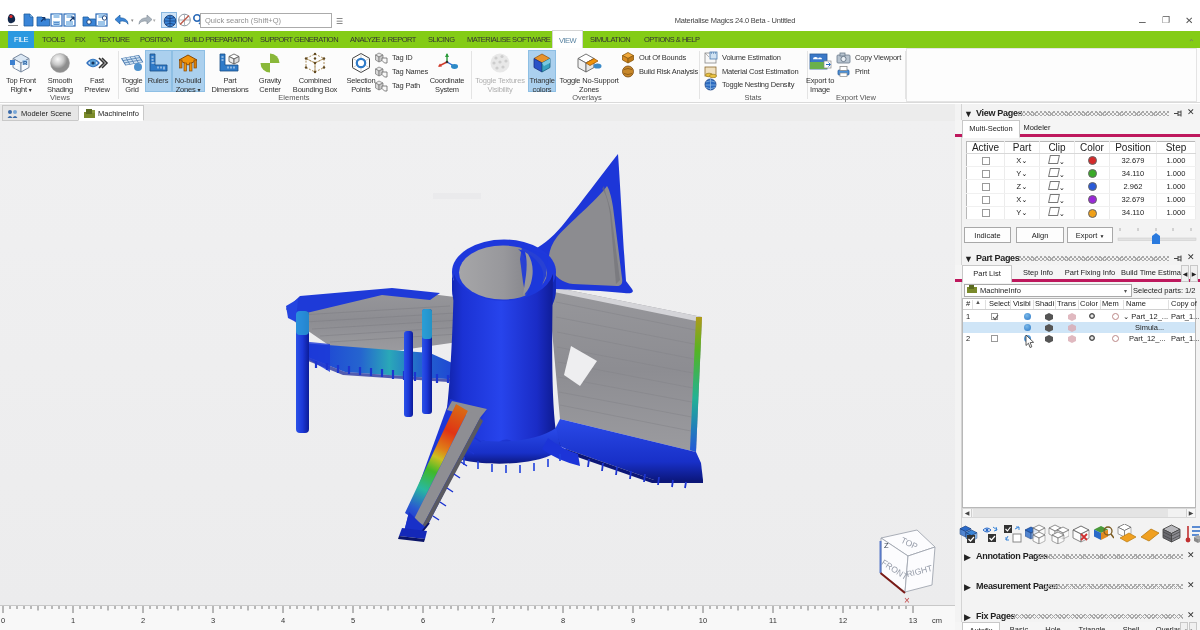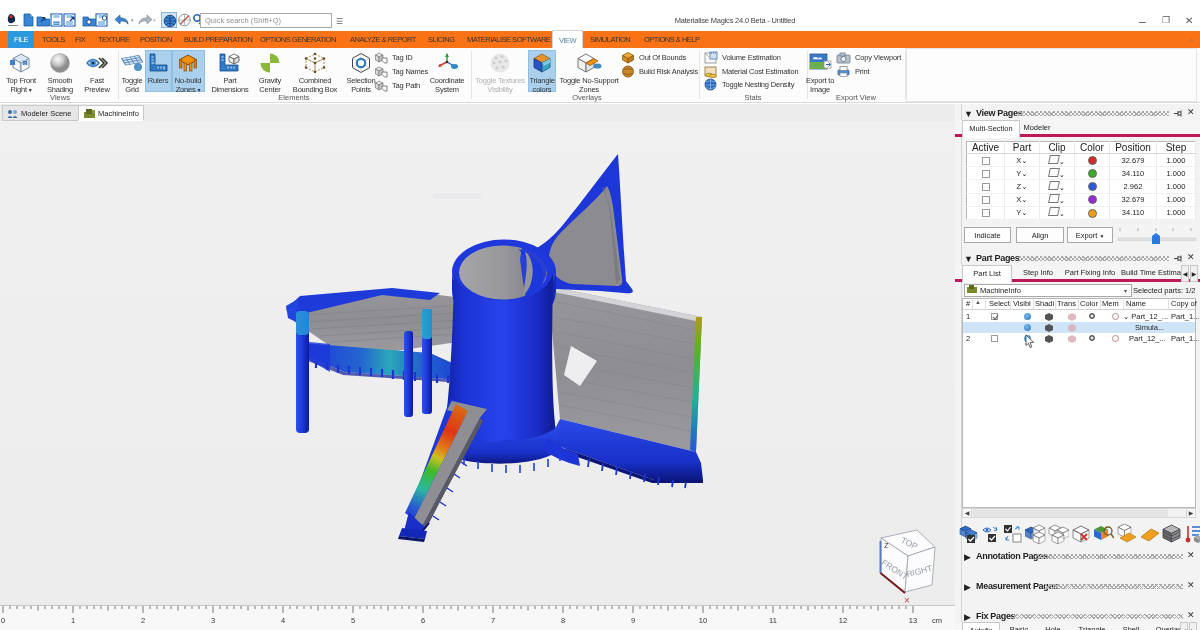--- a/index.html
+++ b/index.html
@@ -8,21 +8,21 @@
 
 #titlebar{left:0;top:0;width:1200px;height:31px;background:#fff}
 #qat{left:6px;top:0px;width:200px}
 .q{position:absolute;top:13px}
 #qat{height:20px}
 #search{left:200px;top:13px;width:132px;height:15px;border:1px solid #ababab;background:#fff;color:#909090;font-size:7.5px;line-height:13px;padding-left:4px}
 #searchmenu{left:336px;top:17px;font-size:8px;color:#666}
 #apptitle{left:560px;top:16px;width:350px;text-align:center;font-size:7.5px;letter-spacing:-0.2px;color:#444}
 .winbtn{top:15px;font-size:12px;color:#555;font-family:"Liberation Sans",sans-serif}
 
-#menubar{left:0;top:31px;width:1200px;height:17px;background:#f97316}
+#menubar{left:0;top:31px;width:1200px;height:17px;background:#84cc16}
 .mtab{position:absolute;top:0;height:17px;line-height:18px;font-size:7.5px;color:#333;letter-spacing:-0.5px}
 #tab-file{background:#2b99e0;color:#fff;text-align:center}
 #tab-view{background:#fff;border:1px solid #d5d5d5;border-bottom:none;color:#5a84a2;text-align:center}
 
 #ribbon{left:0;top:48px;width:1200px;height:55px;background:#fcfcfc;border-bottom:1px solid #dadada}
 .gsep{position:absolute;top:3px;width:1px;height:48px;background:#e4e4e4}
 .glabel{position:absolute;top:45px;font-size:7.5px;color:#555;text-align:center;width:90px;margin-left:-45px}
 .bigbtn{position:absolute;top:2px;text-align:center;font-size:7.5px;letter-spacing:-0.2px;color:#333;line-height:8.5px;white-space:nowrap}
 .bigbtn .ic{display:block;margin:2px auto 3px}
 .hl{background:#abd0ee;border:1px solid #8ebfe4}
@@ -128,21 +128,21 @@
 <div class="abs winbtn" style="left:1162px;font-size:9px">❐</div>
 <div class="abs winbtn" style="left:1185px;font-size:10px">✕</div>
 
 <div class="abs" id="menubar">
   <div class="mtab" id="tab-file" style="left:8px;width:26px">FILE</div>
   <div class="mtab" style="left:42px">TOOLS</div>
   <div class="mtab" style="left:75px">FIX</div>
   <div class="mtab" style="left:98px">TEXTURE</div>
   <div class="mtab" style="left:140px">POSITION</div>
   <div class="mtab" style="left:184px">BUILD PREPARATION</div>
-  <div class="mtab" style="left:260px">OPTIONS GENERATION</div>
+  <div class="mtab" style="left:260px">SUPPORT GENERATION</div>
   <div class="mtab" style="left:350px">ANALYZE &amp; REPORT</div>
   <div class="mtab" style="left:428px">SLICING</div>
   <div class="mtab" style="left:467px">MATERIALISE SOFTWARE</div>
   <div class="mtab" id="tab-view" style="left:552px;width:31px;top:-1px;height:18px;line-height:19px">VIEW</div>
   <div class="mtab" style="left:590px">SIMULATION</div>
   <div class="mtab" style="left:644px">OPTIONS &amp; HELP</div>
 </div>
 
 <div class="abs" id="ribbon">
 

